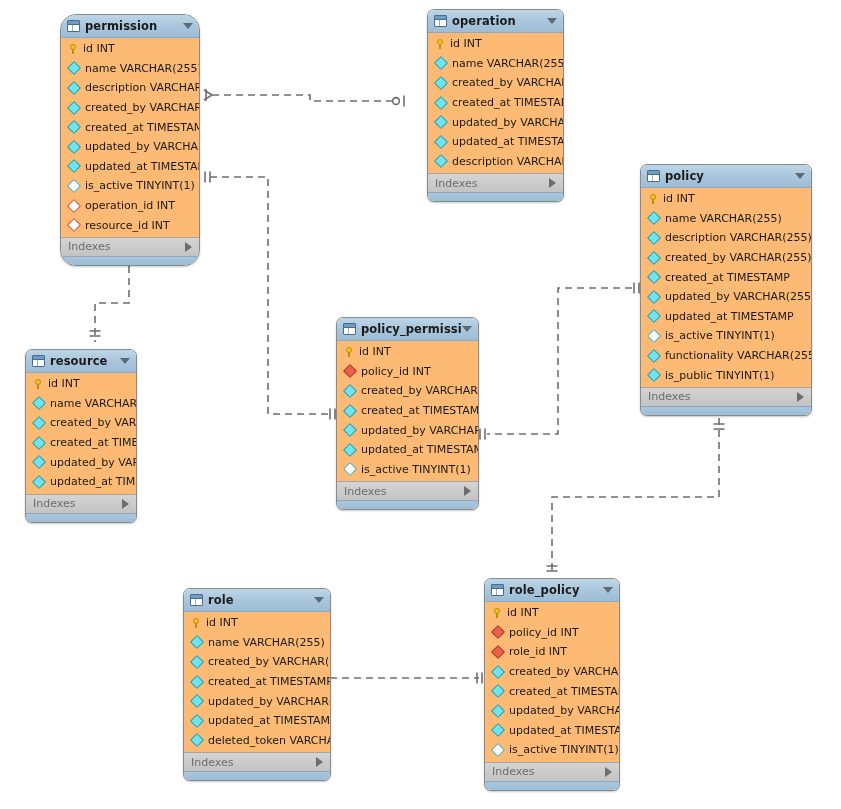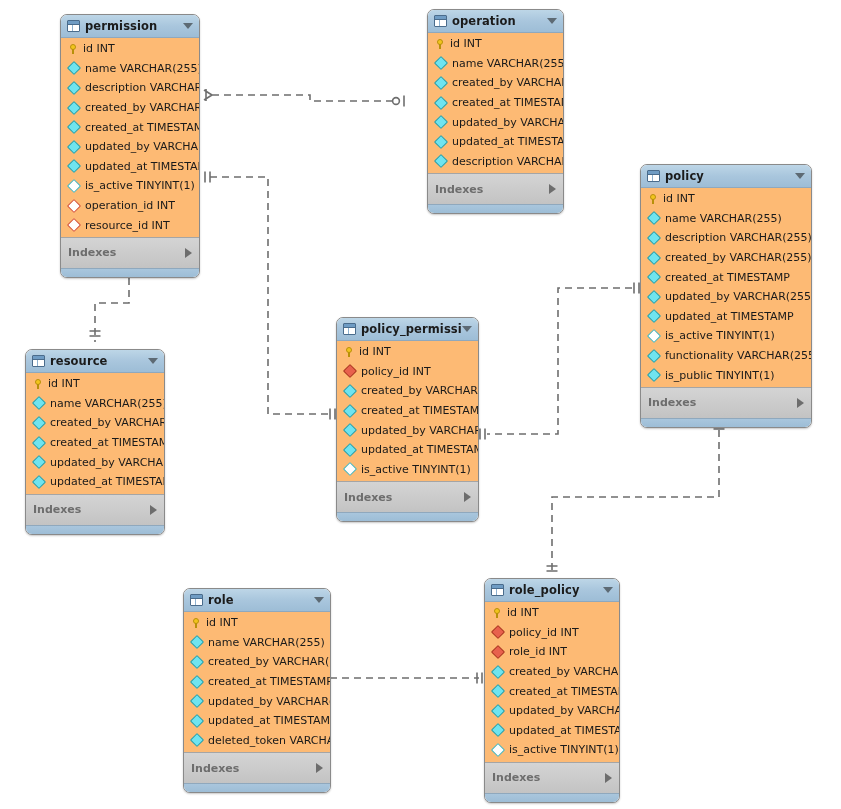--- a/index.html
+++ b/index.html
@@ -95,24 +95,24 @@
   
   .ico-diamond-fk-hollow{
     background:#ffffff;
     border:1px solid #d4513c;
     width:8px;height:8px;margin:0 6px 0 1px;
     transform:rotate(45deg);border-radius:1px;
   }
 
   .tbl-indexes{
     height:18px;display:flex;align-items:center;
-    padding:6px 7px;
+    padding:0 7px;
     background:linear-gradient(to bottom,#d4d4d4 0%,#c3c3c3 100%);
     border-top:1px solid #a5a5a5;
-    font-size:11px;font-weight:bold;color:#6d6d6d;
+    font-size:11px;font-weight:normal;color:#6d6d6d;
   }
   .idx-label{flex:1;}
   .caret-right{
     width:0;height:0;flex:none;
     border-top:5px solid transparent;border-bottom:5px solid transparent;
     border-left:7px solid #6d6d6d;
   }
   .tbl-foot{
     height:8px;
     background:linear-gradient(to bottom,#a9c6dd 0%,#9dbdd6 100%);
@@ -173,21 +173,21 @@
 
         <path d="M304 672.5 L304 683.5 M309 672.5 L309 683.5" stroke-dasharray="0"></path>
 
         <path d="M477 672.5 L477 683.5 M482 672.5 L482 683.5" stroke-dasharray="0"></path>
       </g>
 
     </g>
   </svg>
 
   <div id="tables-host">
-      <div class="table-box" style="left: 60px; top: 14px; width: 140px;">
+      <div class="table-box" style="left: 60px; top: 14px; width: 140px; border-radius: 16px;">
         <div class="tbl-header">
           <span class="tbl-icon"></span>
           <span class="tbl-name">permission</span>
           <span class="caret-down"></span>
         </div>
         <div class="tbl-cols">
           <div class="col-row">
             <span class="col-ico ico-key"></span>
             <span>id INT</span>
           </div>
@@ -365,21 +365,21 @@
             <span class="col-ico ico-diamond-hollow"></span>
             <span>is_active TINYINT(1)</span>
           </div>
         </div>
         <div class="tbl-indexes">
           <span class="idx-label">Indexes</span>
           <span class="caret-right"></span>
         </div>
         <div class="tbl-foot"></div>
       </div>
-      <div class="table-box" style="left: 25px; top: 349px; width: 140px;">
+      <div class="table-box" style="left: 25px; top: 349px; width: 112px;">
         <div class="tbl-header">
           <span class="tbl-icon"></span>
           <span class="tbl-name">resource</span>
           <span class="caret-down"></span>
         </div>
         <div class="tbl-cols">
           <div class="col-row">
             <span class="col-ico ico-key"></span>
             <span>id INT</span>
           </div>

